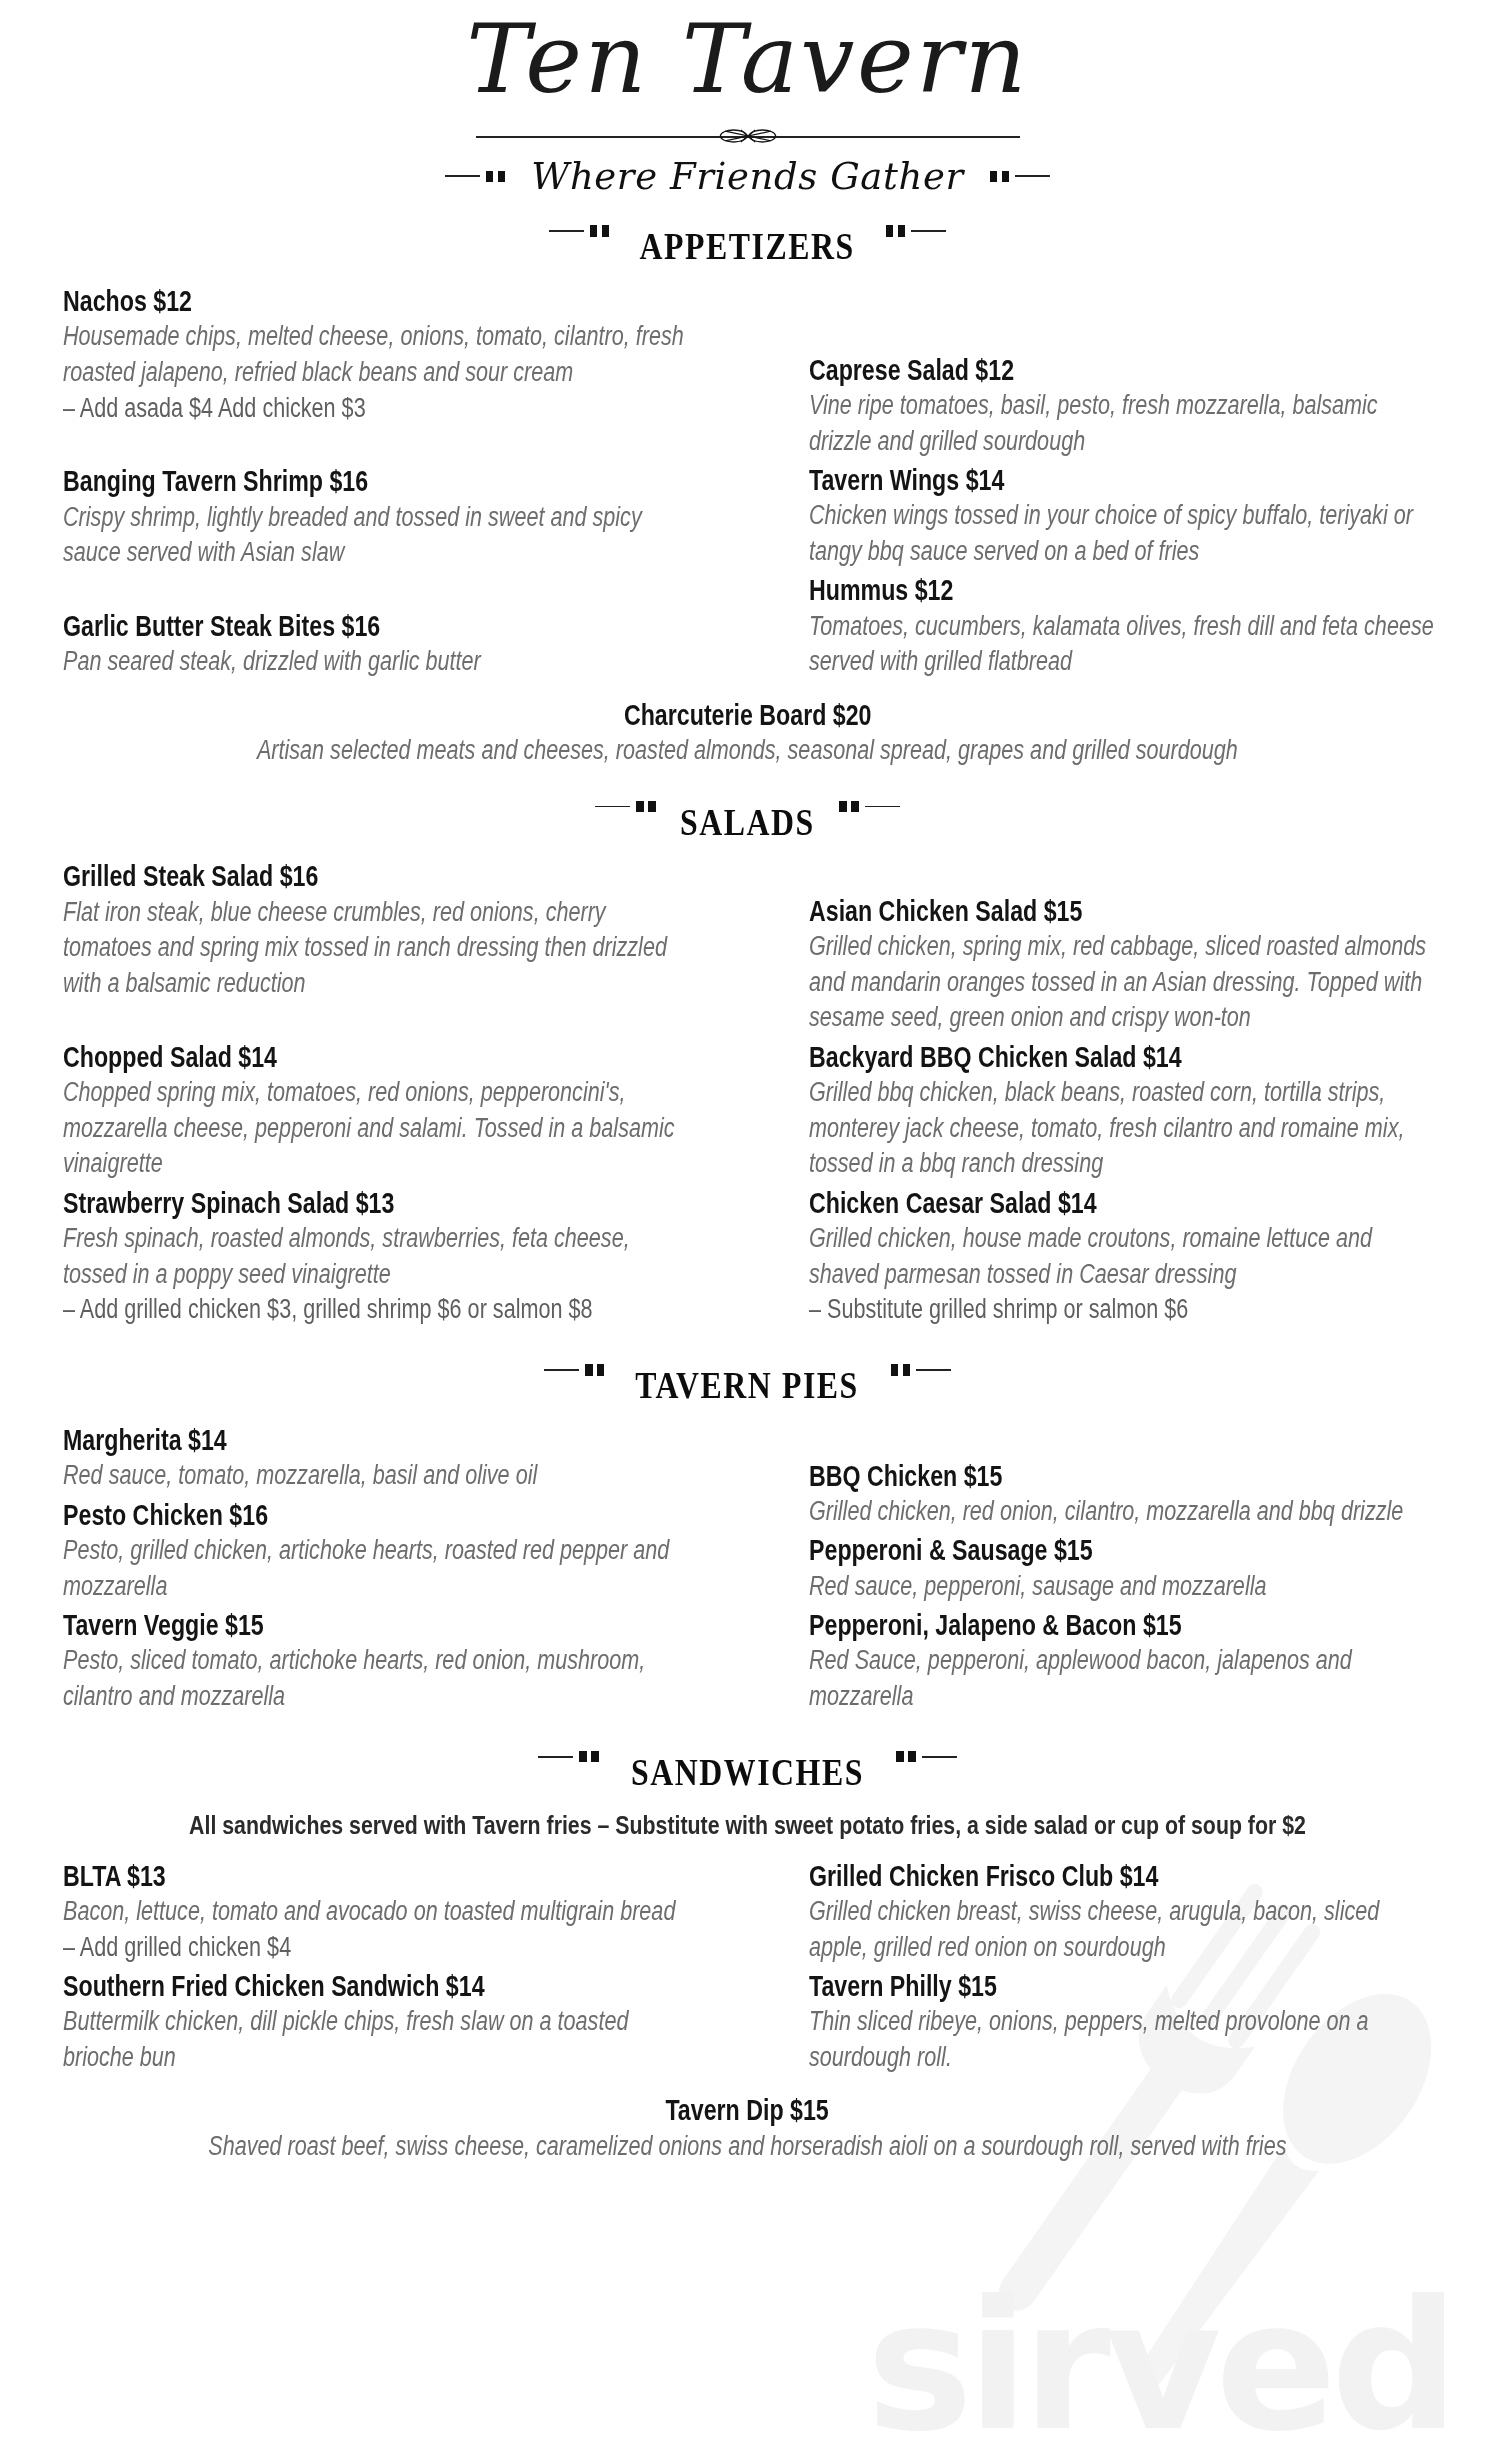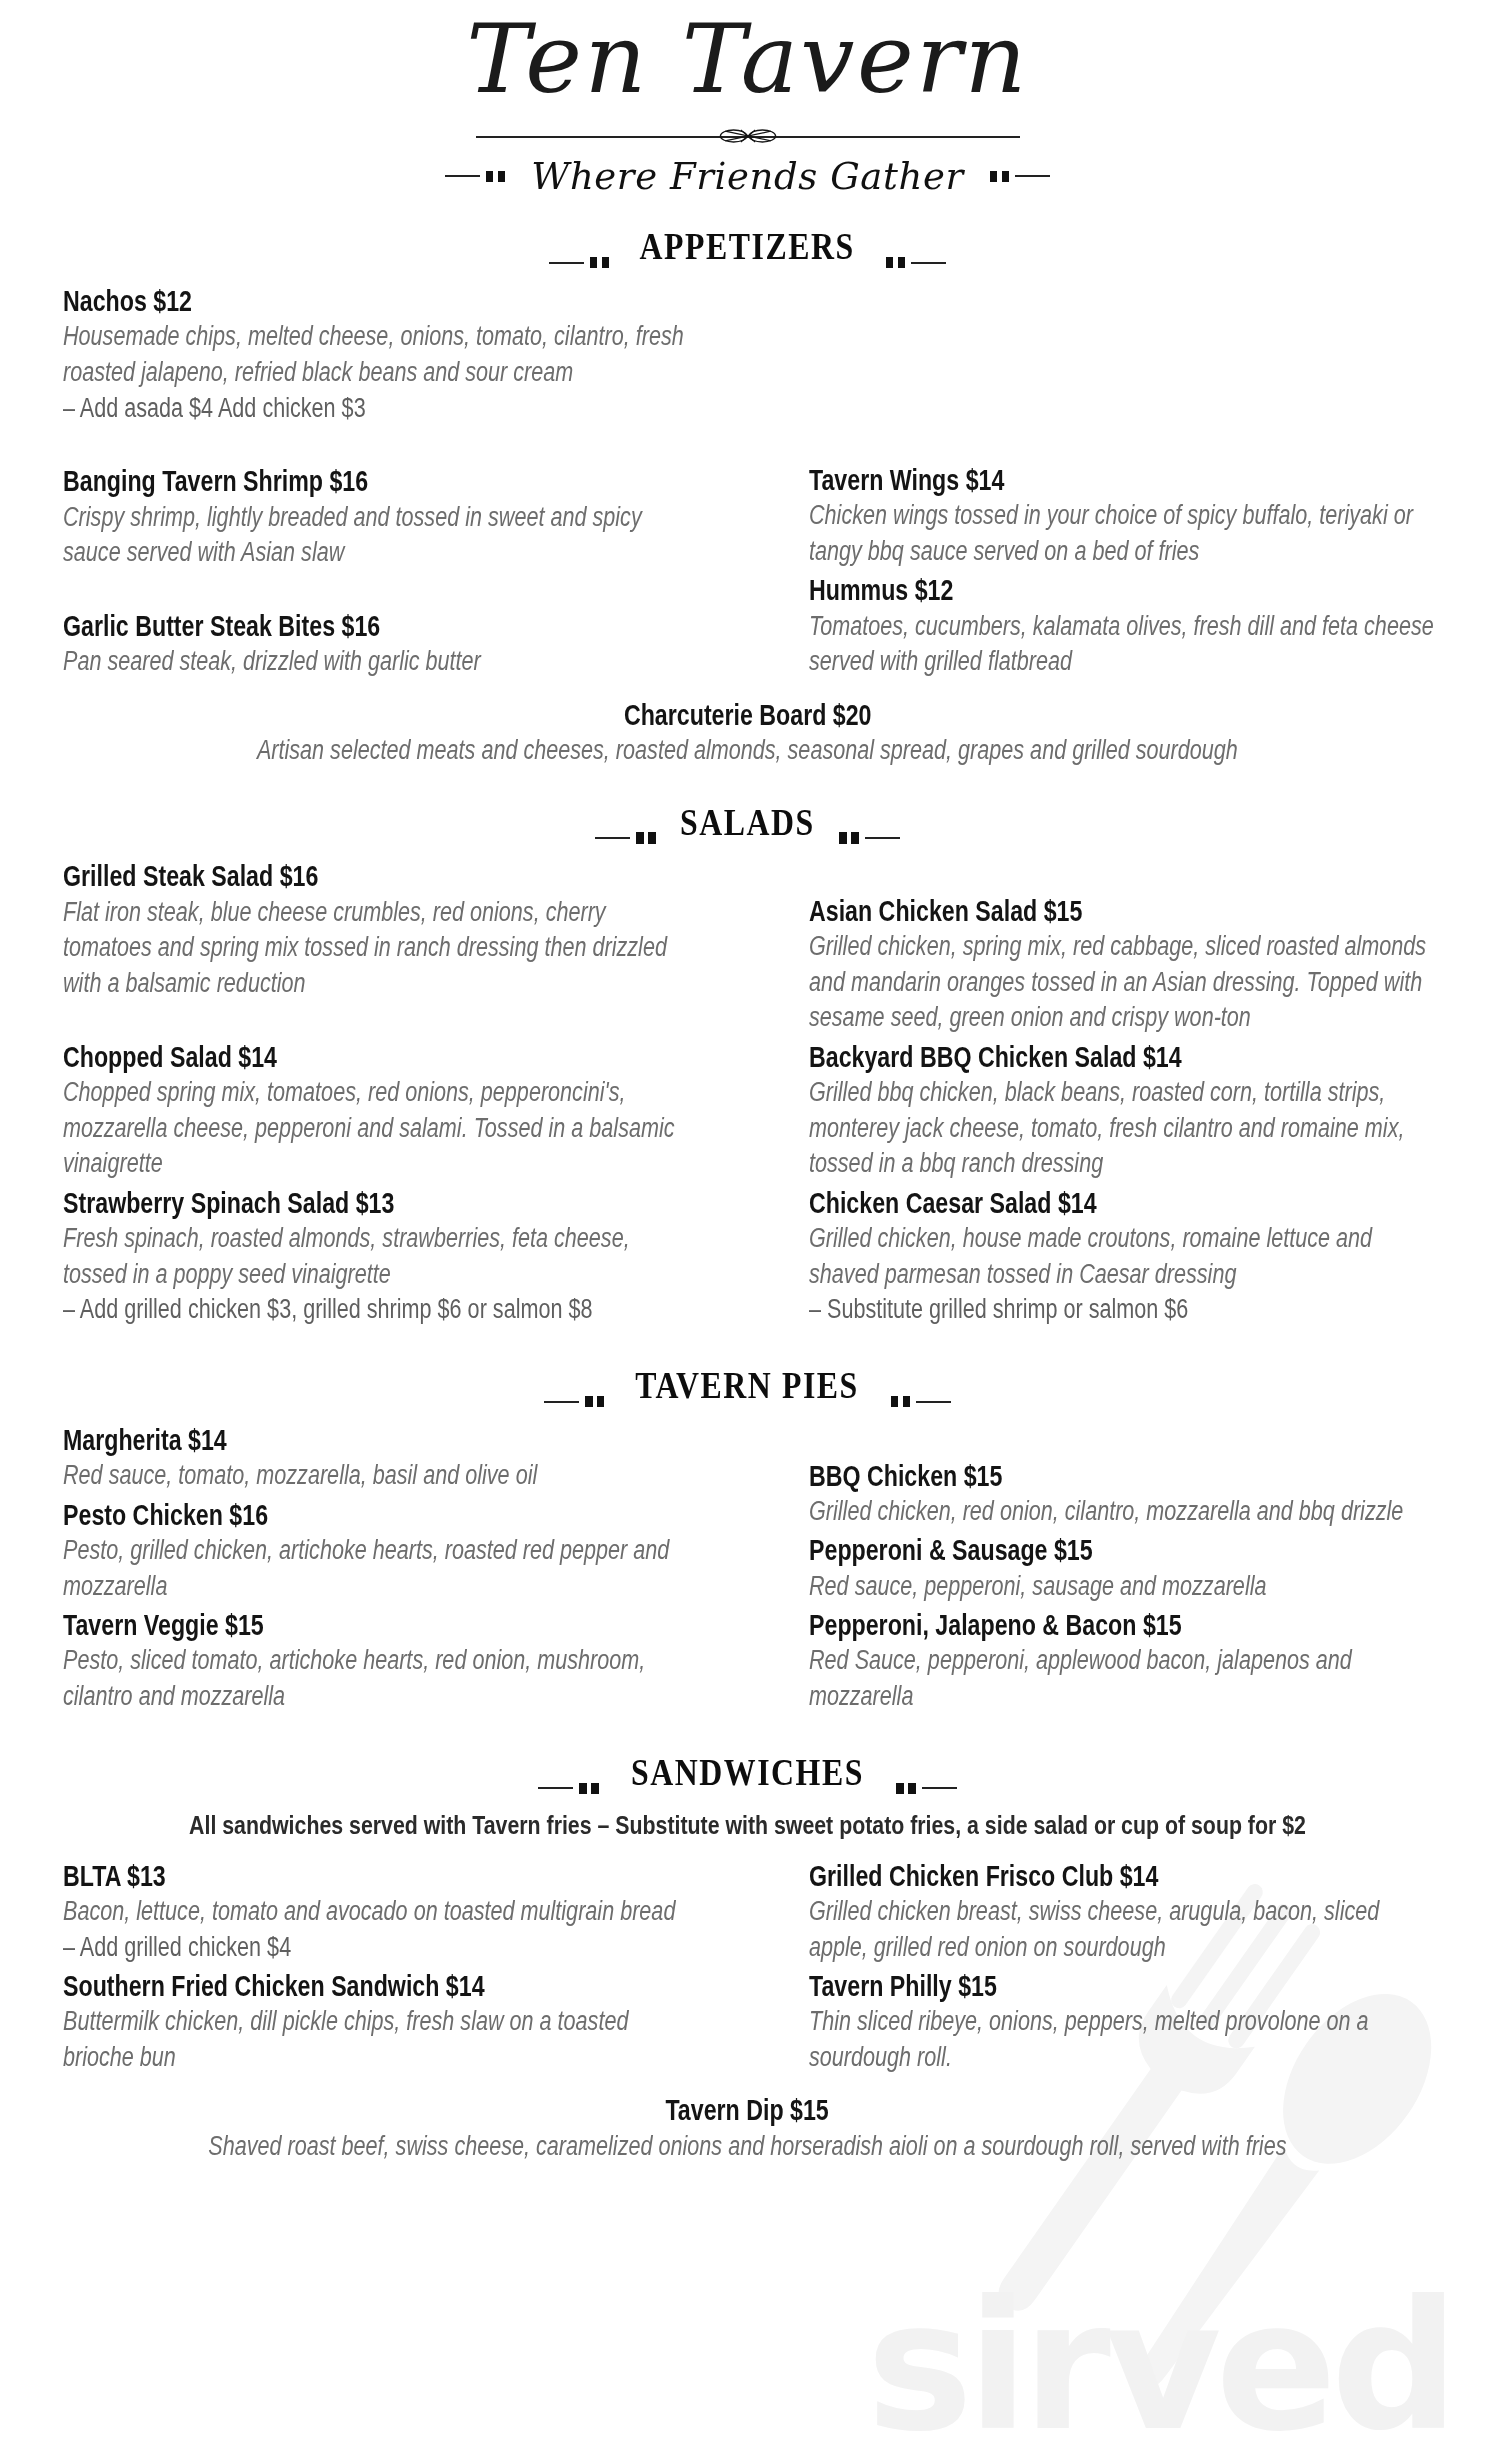--- a/index.html
+++ b/index.html
@@ -98,21 +98,21 @@
     align-items: center;
     gap: 6px;
   }
   .orn .dash { width: 35px; height: 1.8px; background: #222; display: block; }
   .orn .sq { width: 7.8px; height: 11.4px; background: #111; display: block; }
   .orn .sqs { display: inline-flex; gap: 4.2px; }
 
   
   .section-head {
     display: flex;
-    align-items: flex-end;
+    align-items: flex-start;
     justify-content: center;
     gap: 13px;
     margin: 0 0 15.5px 0;
   }
   .section-head .title {
     font-family: "Liberation Serif", serif;
     font-weight: 700;
     font-size: 37px;
     letter-spacing: 1.8px;
     color: #0d0d0d;
@@ -279,20 +279,24 @@
           <div class="item-name">Banging Tavern Shrimp  $16</div>
           <div class="item-desc">Crispy shrimp, lightly breaded and tossed in sweet and spicy sauce served with Asian slaw</div>
         </div>
         <div class="item gap-top">
           <div class="item-name">Garlic Butter Steak Bites  $16</div>
           <div class="item-desc">Pan seared steak, drizzled with garlic butter</div>
         </div>
       </div>
       <div class="col right">
         <div class="item">
+          <div class="item-name">Caprese Salad  $12</div>
+          <div class="item-desc">Vine ripe tomatoes, basil, pesto, fresh mozzarella, balsamic drizzle and grilled sourdough</div>
+        </div>
+        <div class="item">
           <div class="item-name">Tavern Wings  $14</div>
           <div class="item-desc">Chicken wings tossed in your choice of spicy buffalo, teriyaki or tangy bbq sauce served on a bed of fries</div>
         </div>
         <div class="item">
           <div class="item-name">Hummus  $12</div>
           <div class="item-desc">Tomatoes, cucumbers, kalamata olives, fresh dill and feta cheese served with grilled flatbread</div>
         </div>
       </div>
     </div>
     <div class="item-center">

